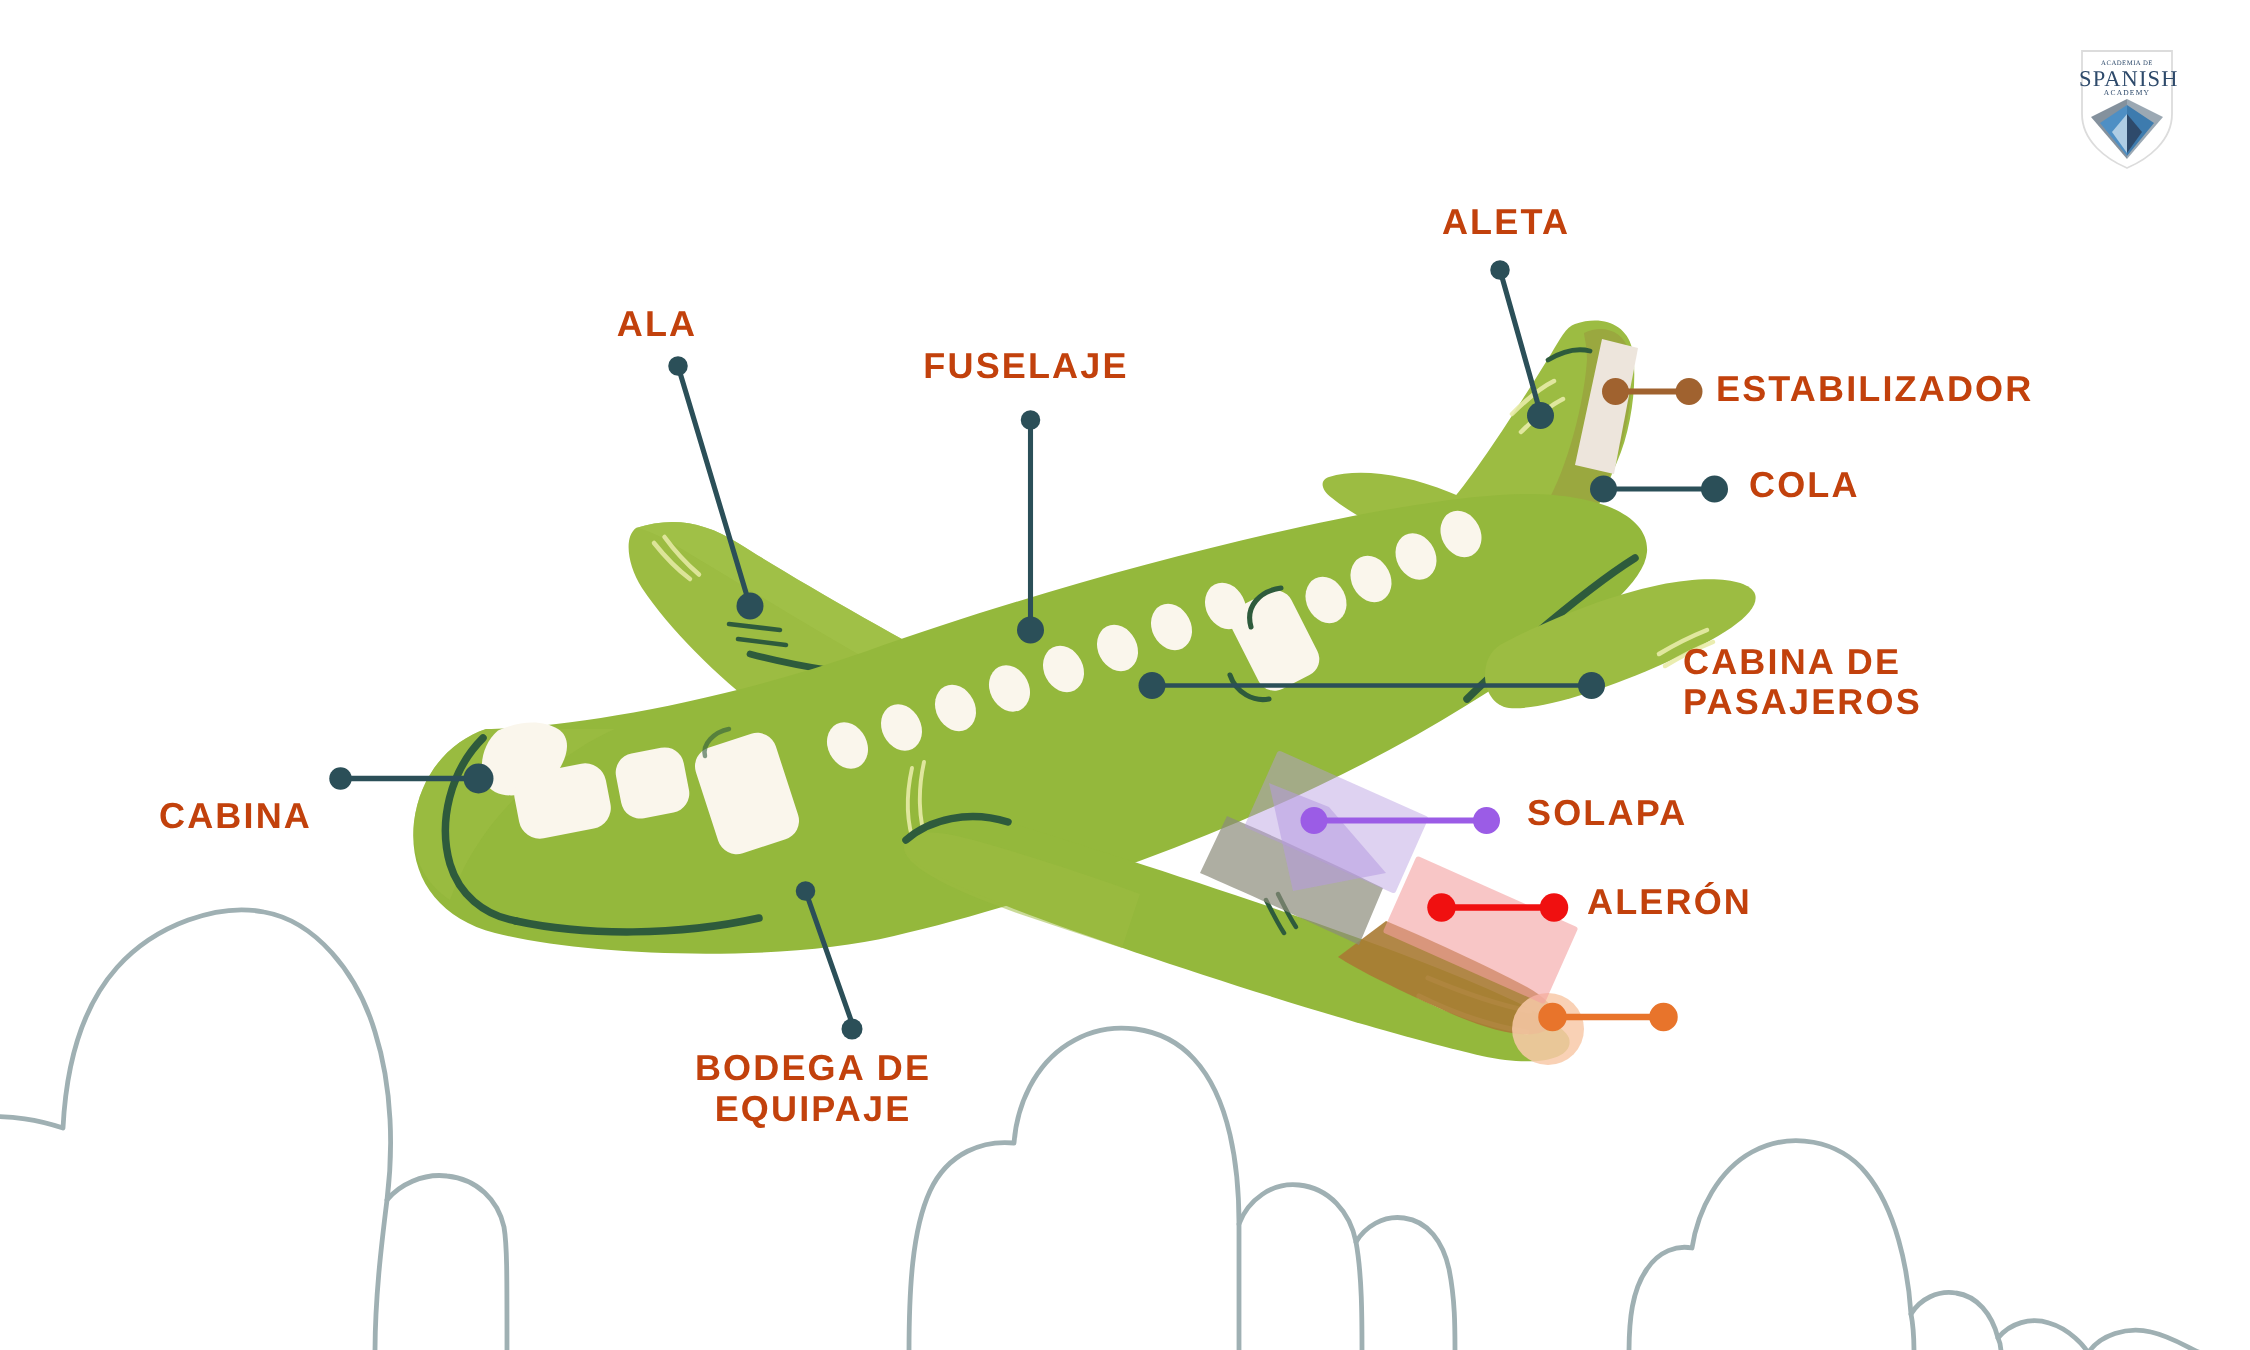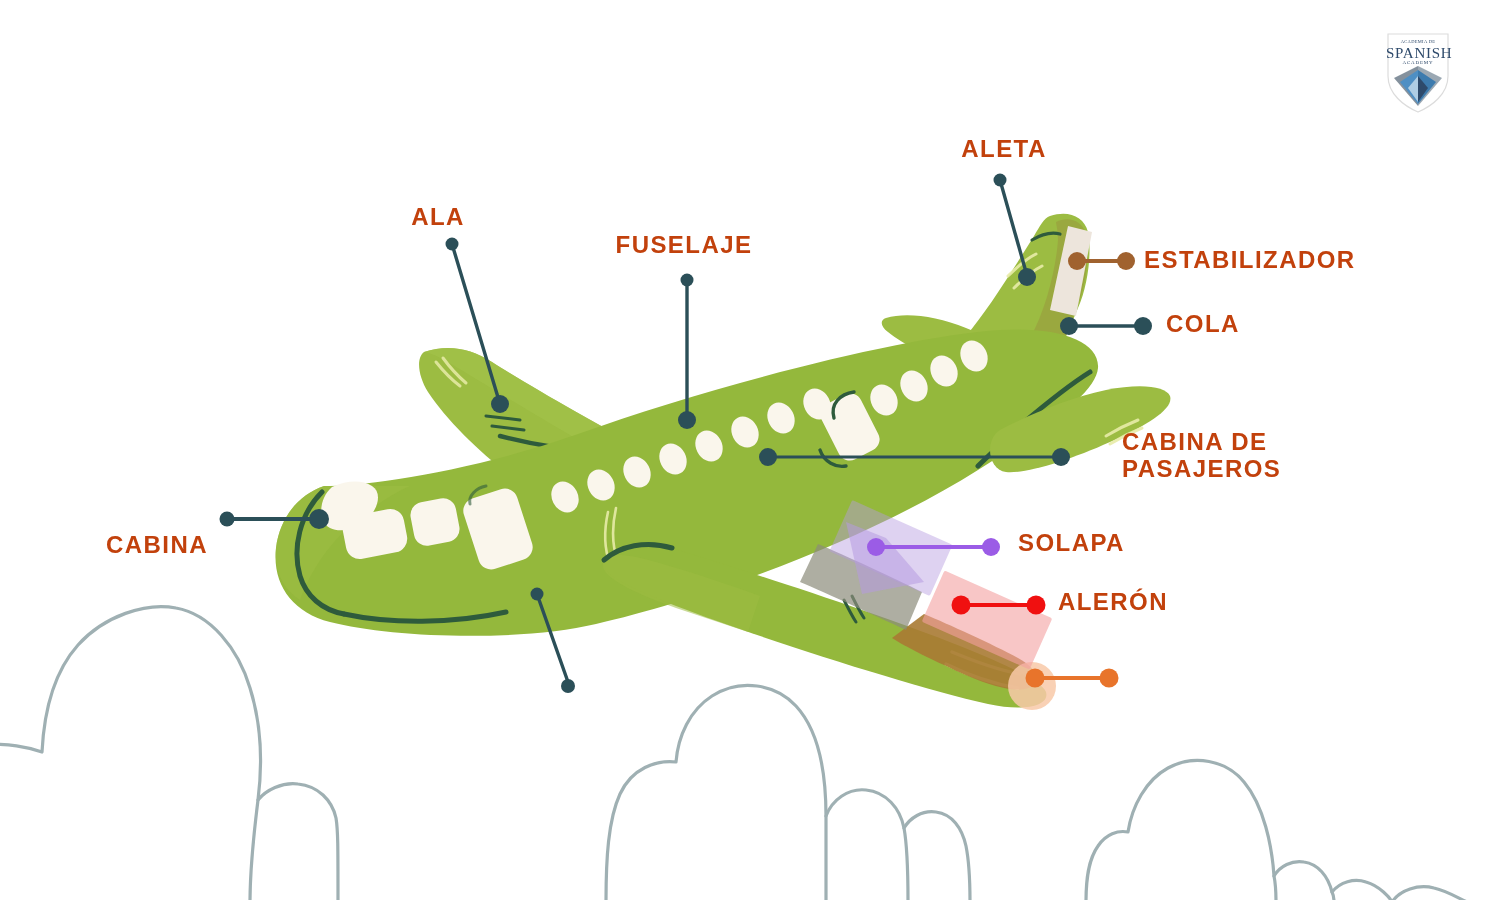--- a/index.html
+++ b/index.html
@@ -315,20 +315,22 @@
   <div class="label lt" style="left:1108px; top:429px; width:300px;margin-left:14px;">CABINA DE
 PASAJEROS</div>
 
   <div class="label rt" style="left:18px; top:504px; width:190px;margin-top:28px;">CABINA</div>
 
   <div class="label lt" style="left:1058px; top:589px; width:240px;">ALERÓN</div>
 
   <div class="label lt" style="left:1018px; top:530px; width:240px;">SOLAPA</div>
 
 
+  <div class="label ctr" style="left:422px; top:700px; width:240px;">BODEGA DE
+EQUIPAJE</div>
 
   <div id="logo">
     <svg viewBox="0 0 64 82" width="64" height="82">
       <path d="M2 2 H62 V44 C62 62 46 74 32 80 C18 74 2 62 2 44 Z" fill="#ffffff" stroke="#DCDCDC" stroke-width="1.2"></path>
       <g>
         <path d="M8 46 L32 34 L32 74 Z" fill="#6E7E8C" opacity="0.85"></path>
         <path d="M56 46 L32 34 L32 74 Z" fill="#8A99A6" opacity="0.85"></path>
         <path d="M14 50 L32 38 L32 72 Z" fill="#4E8FC4"></path>
         <path d="M50 50 L32 38 L32 72 Z" fill="#3D7BAE"></path>
         <path d="M22 56 L32 44 L32 70 Z" fill="#AFCDE4"></path>

